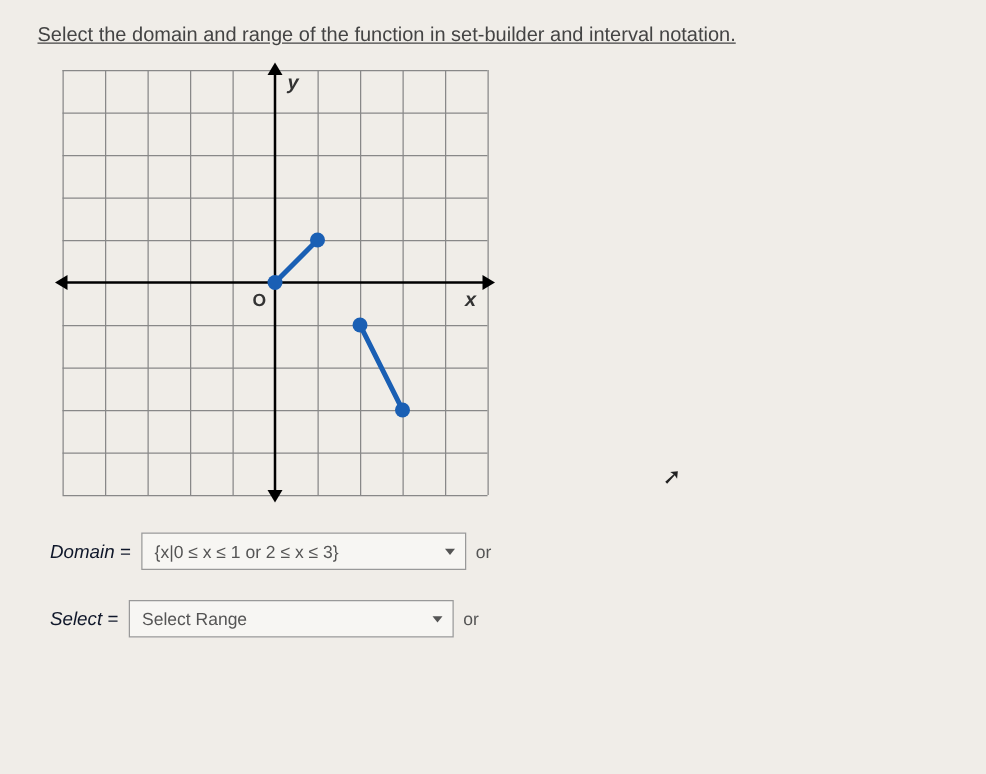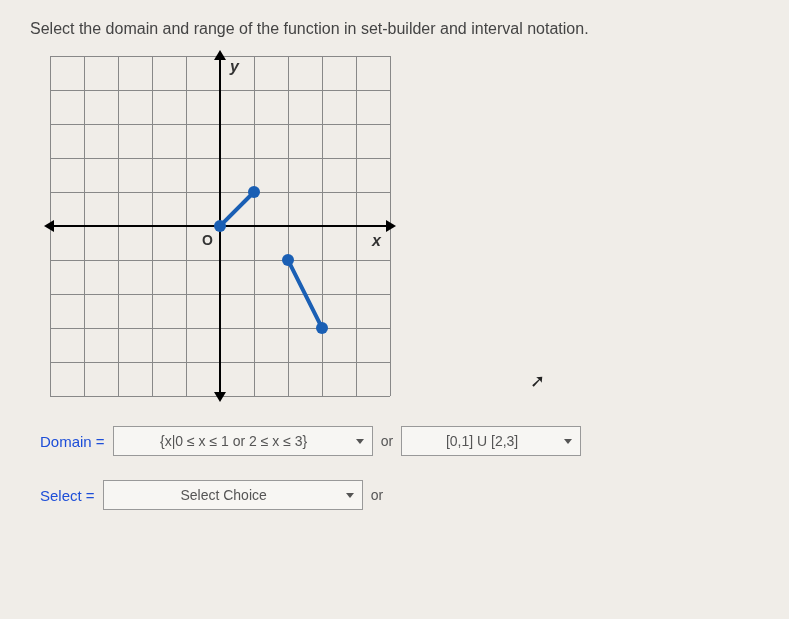--- a/index.html
+++ b/index.html
@@ -9,20 +9,21 @@
   background: #f0ede8;
   color: #333;
   width: 789px;
   height: 619px;
   box-sizing: border-box;
 }
 .prompt {
   font-size: 16px;
   color: #444;
   margin-bottom: 18px;
+  text-decoration: underline;
 }
 .graph-area {
   position: relative;
   width: 340px;
   height: 340px;
   margin-left: 20px;
   margin-bottom: 30px;
 }
 .grid-line {
   position: absolute;
@@ -68,32 +69,32 @@
 }
 .answer-row {
   display: flex;
   align-items: center;
   gap: 8px;
   margin-bottom: 24px;
   margin-left: 10px;
   font-size: 15px;
 }
 .answer-label {
-  color: #1d4ed8;
+  color: #0f172a;
+  font-style: italic;
 }
 .select-box {
   border: 1px solid #999;
   background: #f7f6f3;
   padding: 6px 28px 6px 10px;
   font-size: 14px;
   color: #555;
   position: relative;
   min-width: 140px;
   cursor: pointer;
-  text-align: center;
 }
 .select-box.wide { min-width: 220px; }
 .select-box::after {
   content: "";
   position: absolute;
   right: 8px;
   top: 50%;
   margin-top: -2px;
   border-left: 4px solid transparent;
   border-right: 4px solid transparent;
@@ -160,24 +161,21 @@
 </div>
 
 <span class="cursor-icon" style="left:530px;top:370px;">➚</span>
 
 <div class="answer-row">
   <span class="answer-label">Domain =</span>
   <div class="select-box wide">
     <span>{x|0 ≤ x ≤ 1 or 2 ≤ x ≤ 3}</span>
   </div>
   <span class="or-text">or</span>
-  <div class="select-box">
-    <span>[0,1] U [2,3]</span>
-  </div>
 </div>
 
 <div class="answer-row">
   <span class="answer-label">Select =</span>
   <div class="select-box wide">
-    <span>Select Choice</span>
+    <span>Select Range</span>
   </div>
   <span class="or-text">or</span>
 </div>
 
 </body></html>

